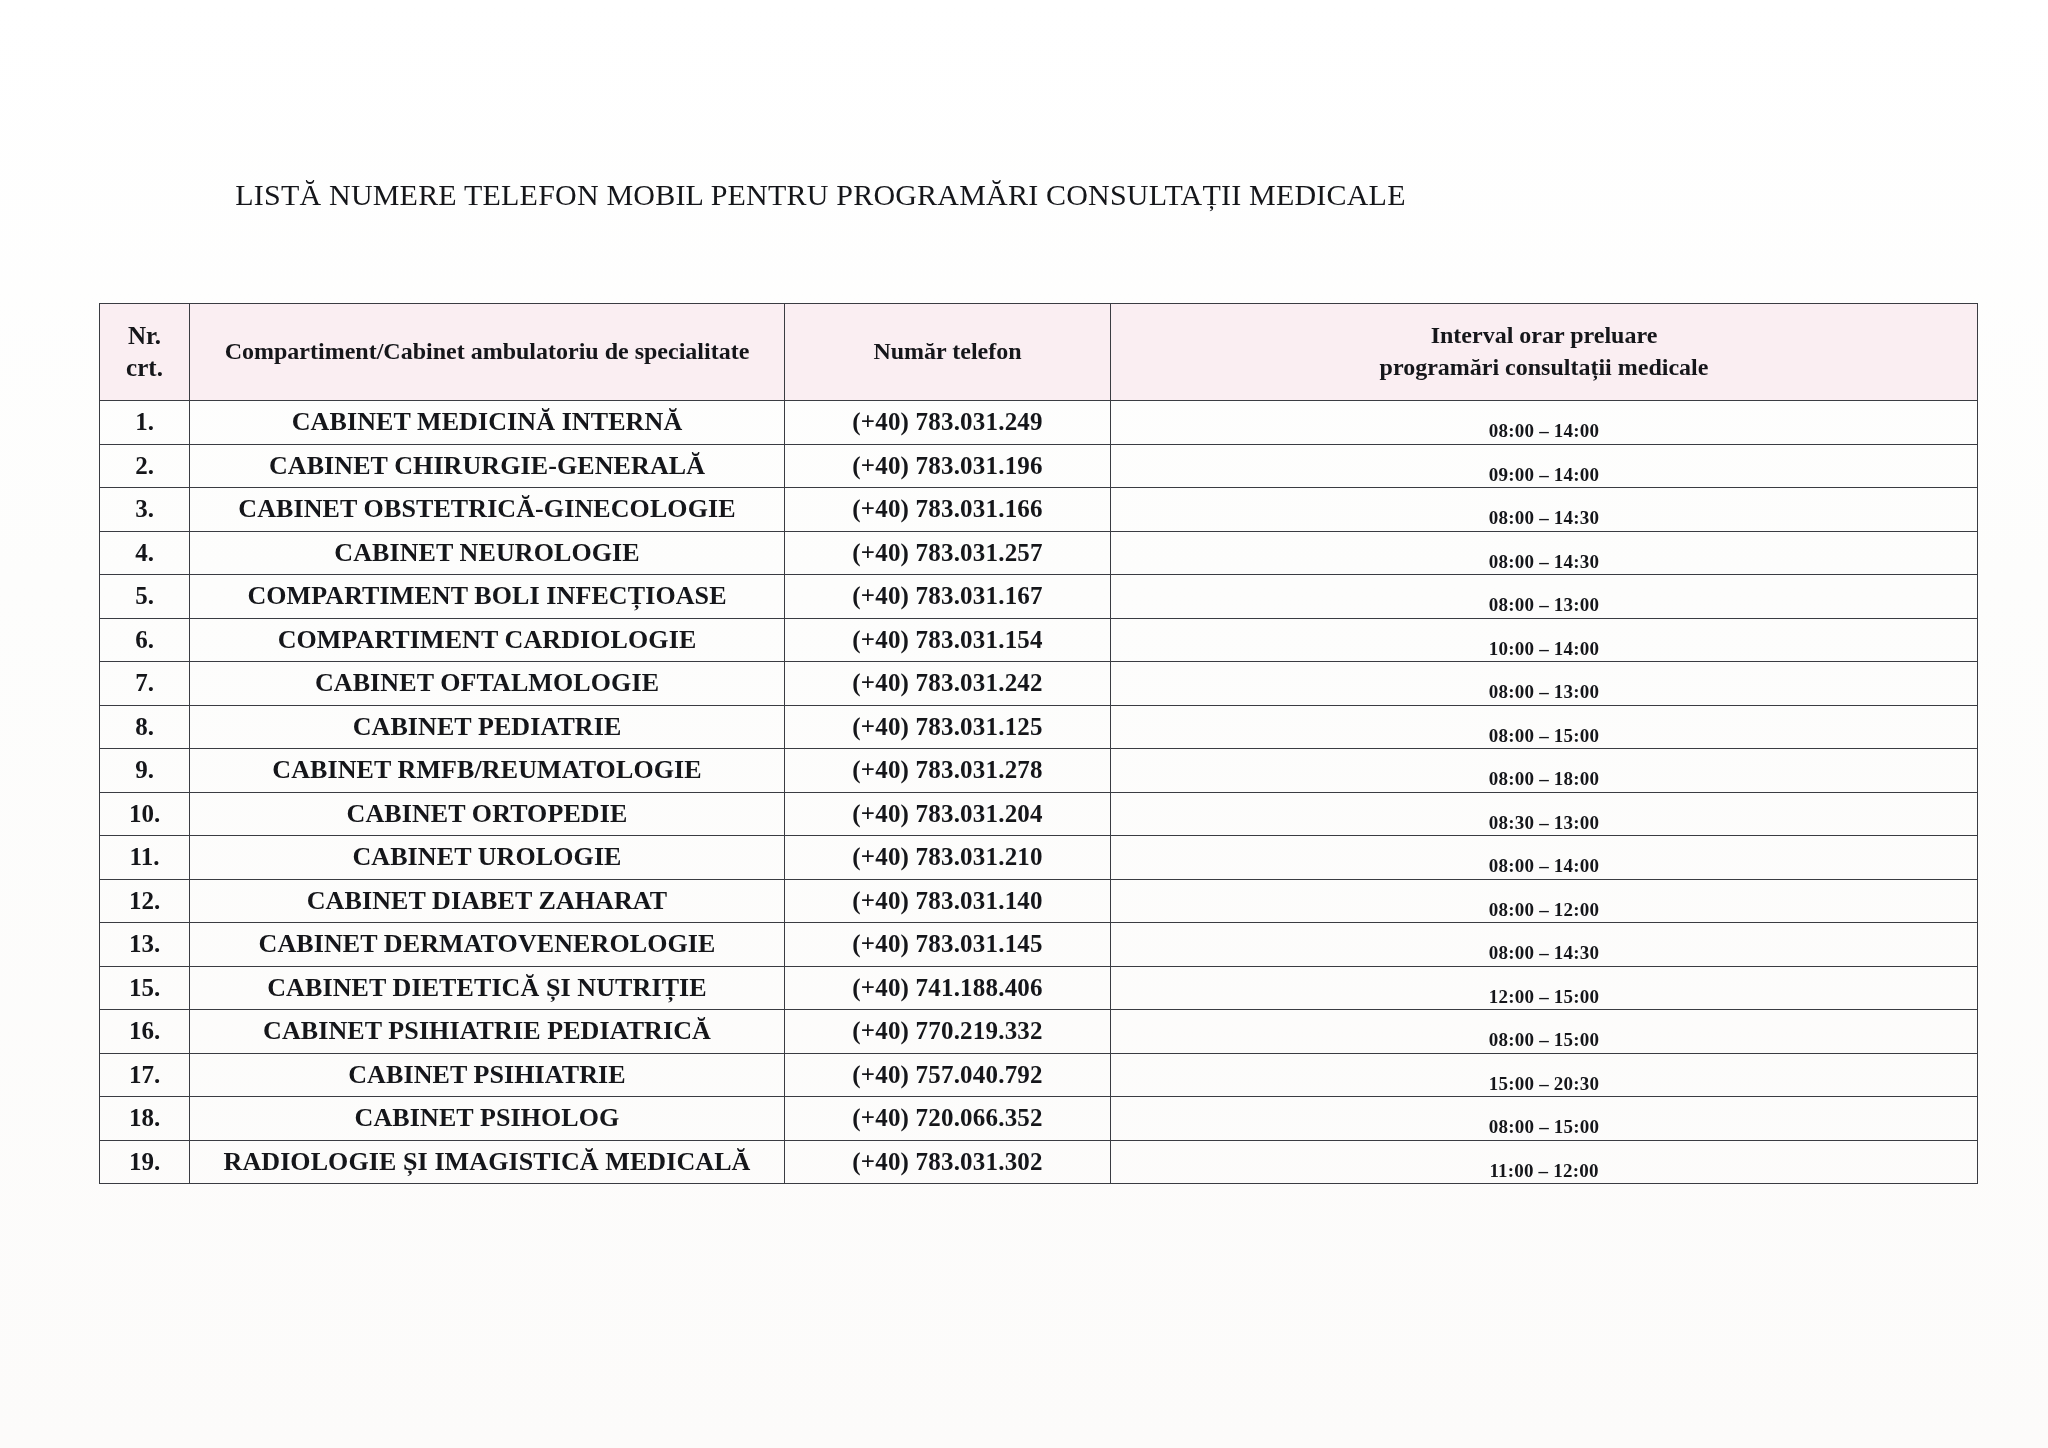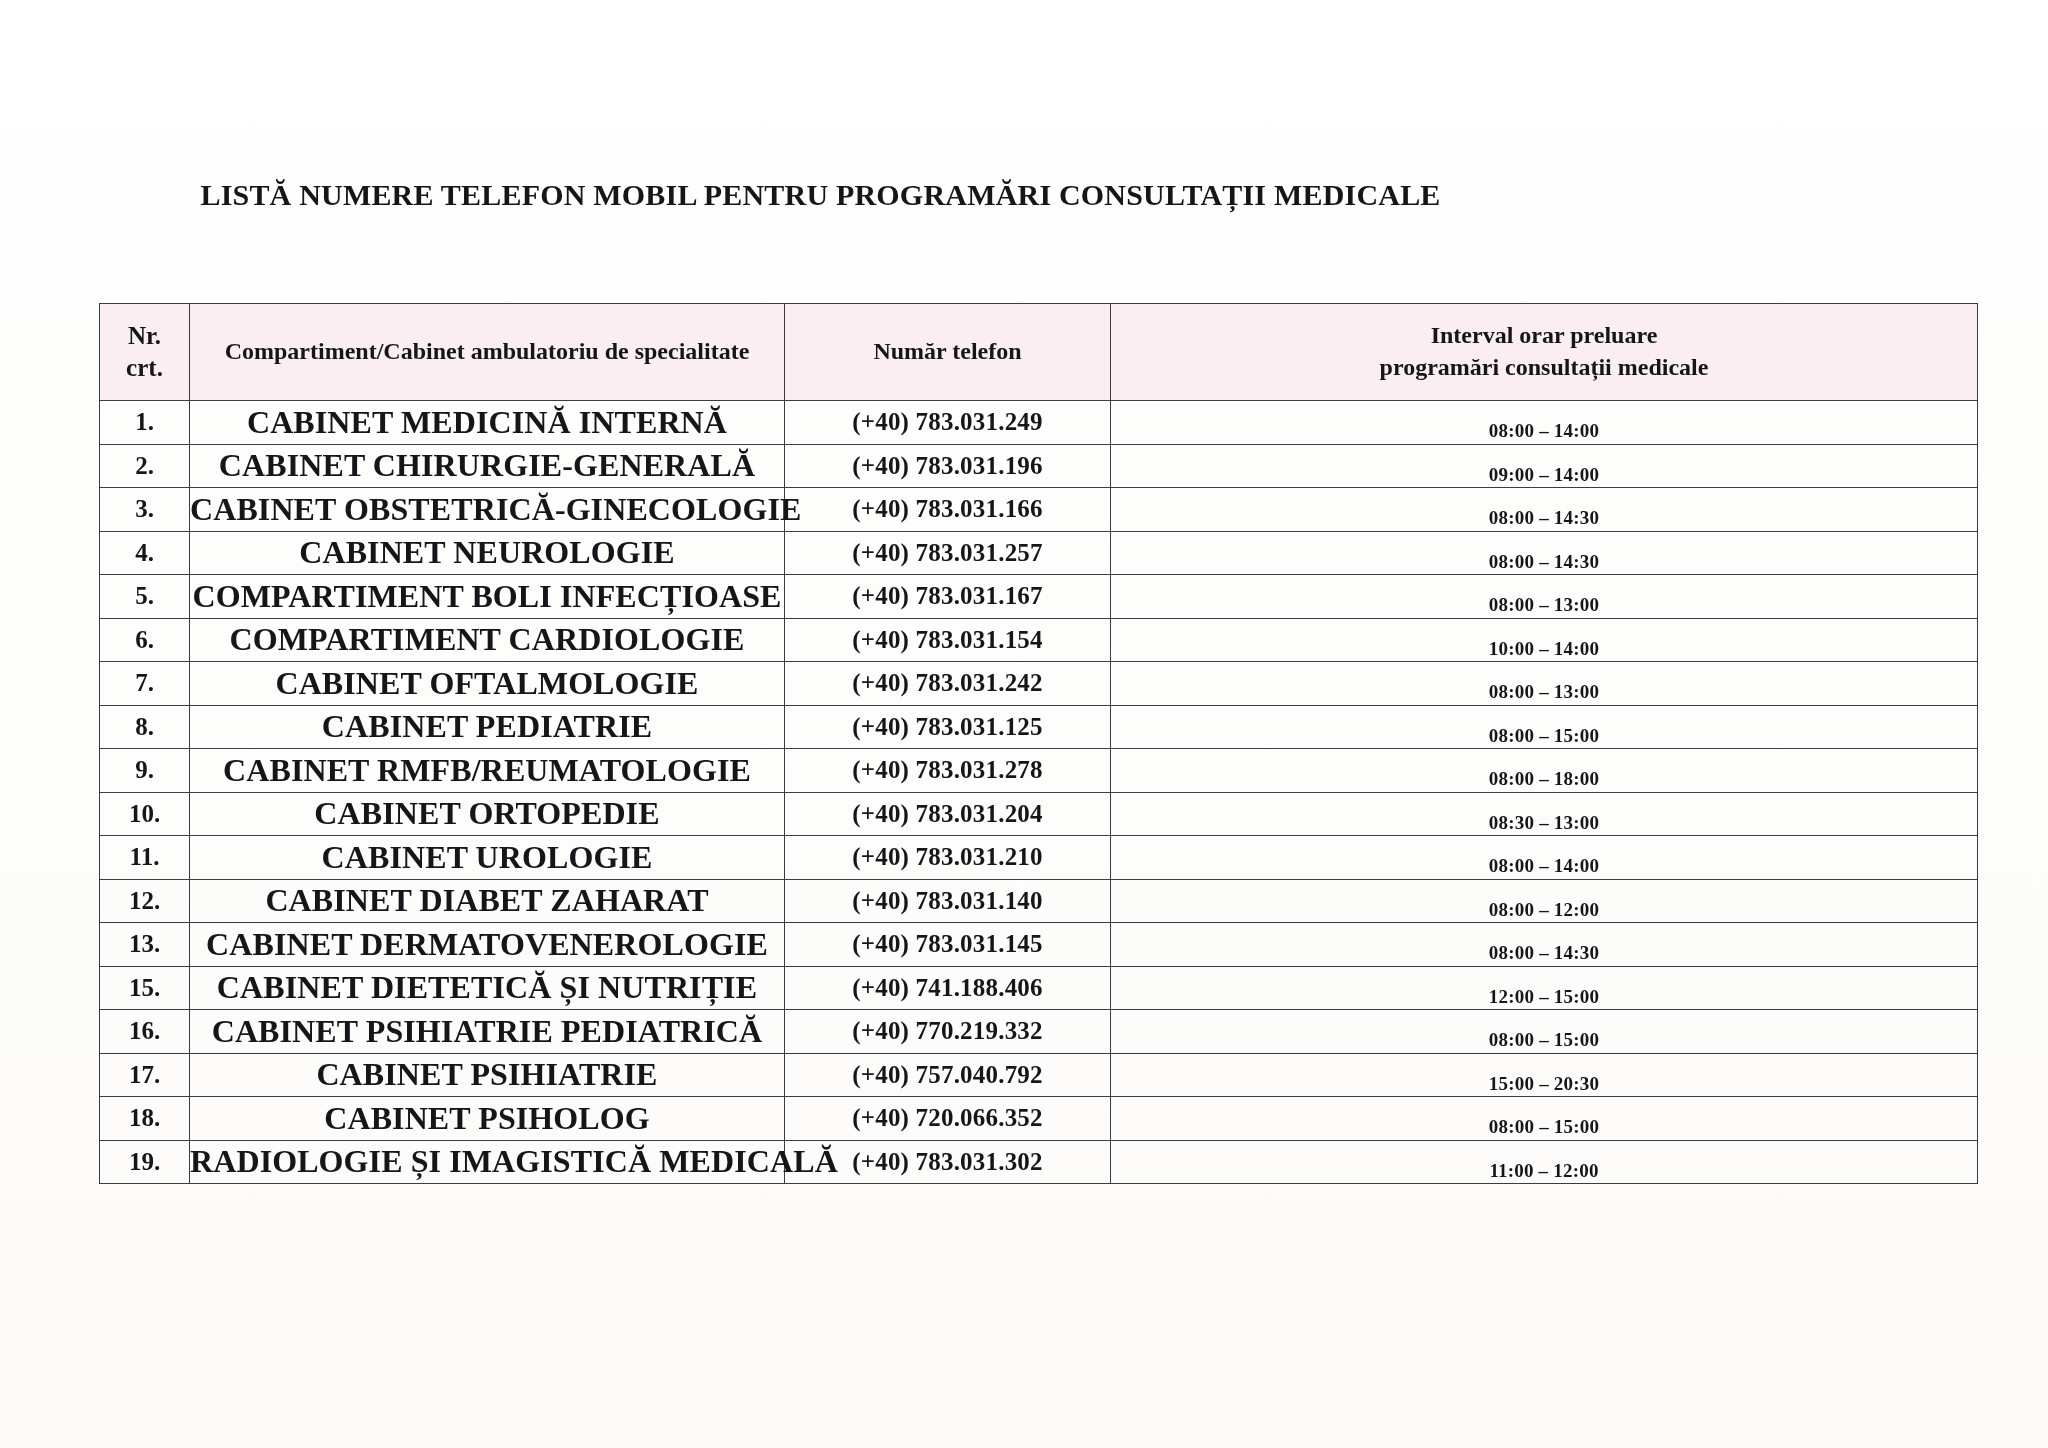--- a/index.html
+++ b/index.html
@@ -24,21 +24,21 @@
       linear-gradient(180deg, #ffffff 0%, #fdfdfc 40%, #fcfbfa 100%);
   }
 
   .doc-title {
     position: absolute;
     top: 178px;
     left: 0;
     width: 1641px;
     text-align: center;
     font-size: 30px;
-    font-weight: bold;
+    font-weight: normal;
     letter-spacing: 0.2px;
     white-space: nowrap;
   }
 
   .table-wrap {
     position: absolute;
     left: 99px;
     top: 303px;
     width: 1878px;
   }
@@ -85,21 +85,21 @@
   tbody td {
     text-align: center;
     vertical-align: middle;
     white-space: nowrap;
   }
 
   td.nr {
     font-size: 25px;
   }
   td.dept {
-    font-size: 32px;
+    font-size: 26px;
     letter-spacing: 0.1px;
     margin-left: 16px;
   }
   td.phone {
     font-size: 25px;
     letter-spacing: 0.2px;
   }
   
   td.hours {
     font-size: 19px;

